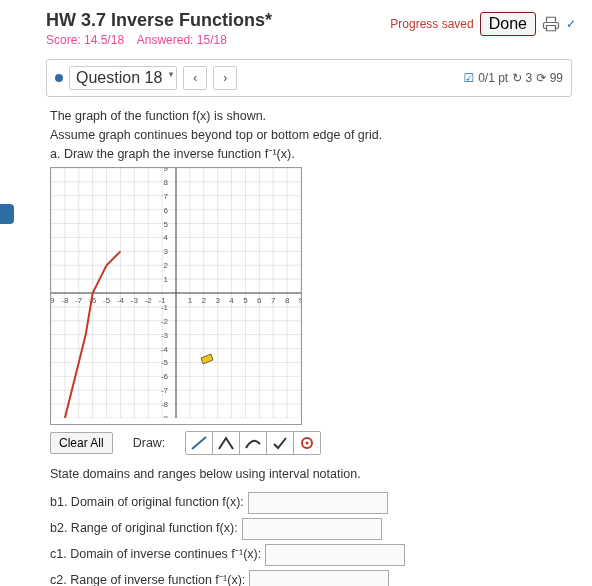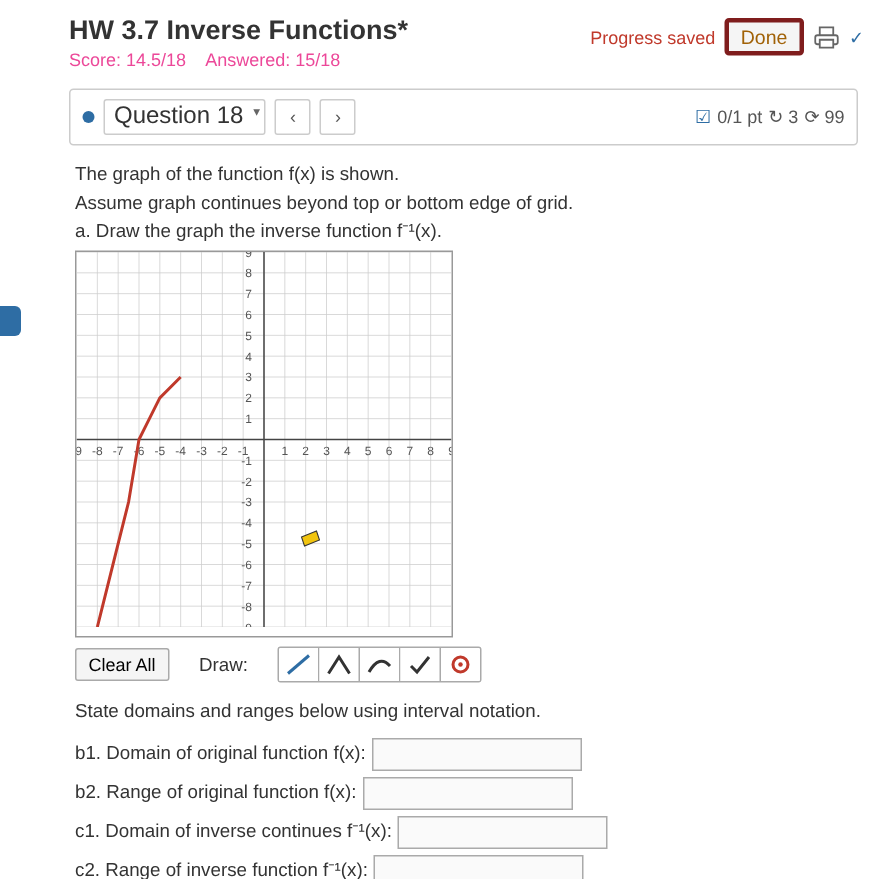--- a/index.html
+++ b/index.html
@@ -1,21 +1,21 @@
 <!DOCTYPE html>
 <html><head>
 <meta charset="utf-8">
 <style>
 body{margin:0;font-family:Arial,Helvetica,sans-serif;font-size:13px;color:#333;background:#fff}
 .page{width:592px;height:586px;position:relative;padding:10px 20px 0 46px;box-sizing:border-box;overflow:hidden}
 .hdr h1{margin:0;font-size:18px;font-weight:700;color:#333}
 .hdr .sub{font-size:12px;color:#ec4899;margin-top:2px}
 .topright{position:absolute;top:12px;right:16px;font-size:12px;display:flex;align-items:center;gap:6px}
 .topright .progress{color:#c0392b}
-.done-btn{border:3px solid #7f1d1d;background:#f5f5f5;color:#a16207;padding:2px 8px;border-radius:3px;font-size:13px;cursor:pointer}
+.done-btn{border:1px solid #7f1d1d;background:#f5f5f5;color:#000000;padding:2px 8px;border-radius:3px;font-size:16px;cursor:pointer}
 .print-ic svg{display:block}
 .qbar{margin-top:12px;border:1px solid #ccc;border-radius:3px;padding:6px 8px;display:flex;align-items:center;justify-content:space-between}
 .qleft{display:flex;align-items:center;gap:6px}
 .qdot{width:8px;height:8px;background:#2e6da4;border-radius:50%}
 .qsel{border:1px solid #ccc;background:#fff;padding:2px 14px 2px 6px;border-radius:2px;font-size:16px;position:relative}
 .qsel:after{content:"▾";position:absolute;right:3px;top:2px;font-size:9px;color:#666}
 .navbtn{border:1px solid #ccc;background:#fff;width:22px;height:22px;border-radius:2px;display:flex;align-items:center;justify-content:center;font-size:12px;color:#555;cursor:pointer}
 .qinfo{font-size:12px;color:#555;display:flex;align-items:center;gap:4px}
 .qinfo .chk{color:#2e6da4}
 .qbody{padding:10px 4px;font-size:12.5px;line-height:1.5}

